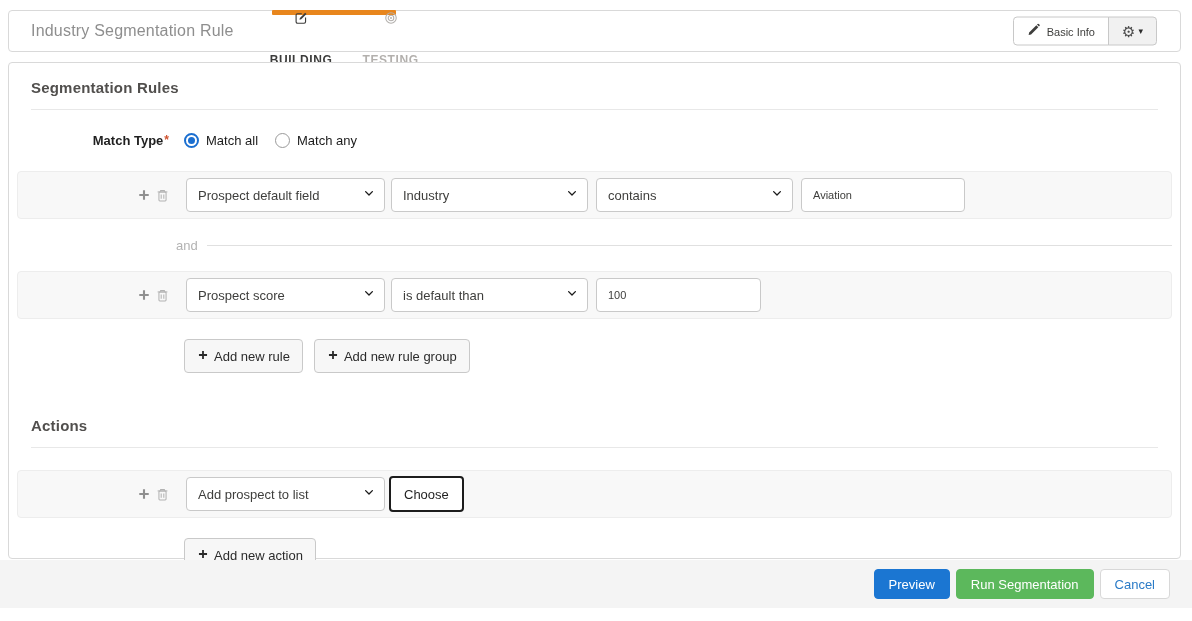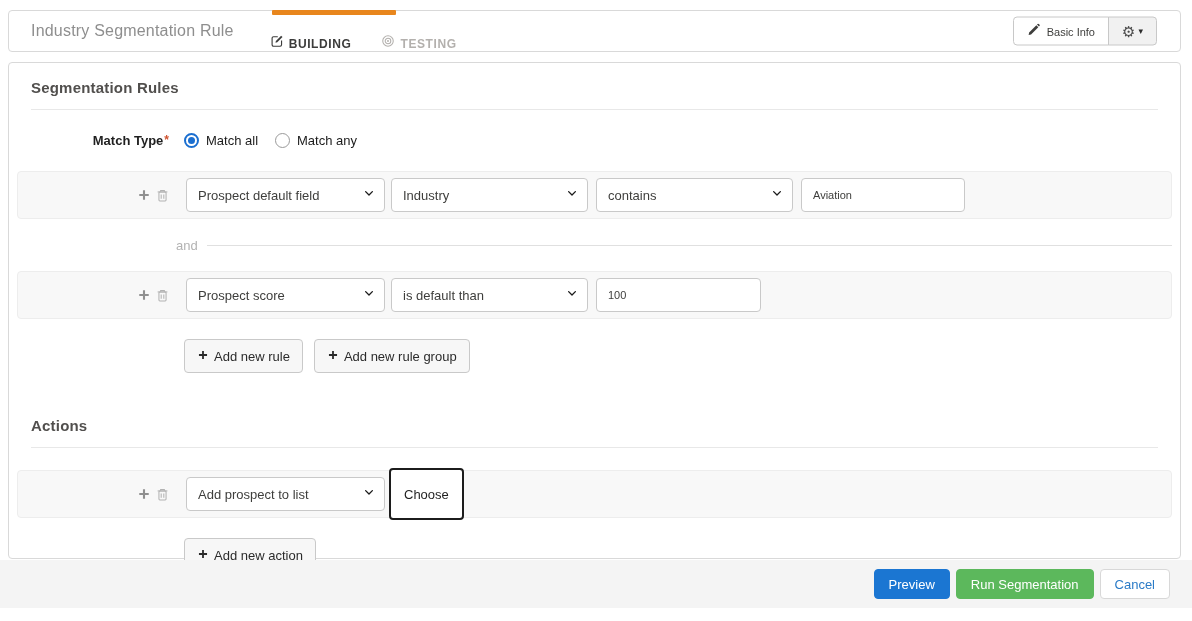--- a/index.html
+++ b/index.html
@@ -14,22 +14,22 @@
   .page{position:relative;width:1192px;height:621px;background:#fff;overflow:hidden;}
 
   
   .header-card{
     position:absolute;left:8px;top:10px;width:1173px;height:42px;
     background:#fff;border:1px solid #d9d9d9;border-radius:4px;
     display:flex;align-items:center;padding-left:22px;
   }
   .page-title{font-size:16px;color:#8e8e8e;font-weight:400;letter-spacing:.2px;}
   .tabs{display:flex;align-items:center;margin-left:36px;gap:30px;height:100%;}
-  .tab{display:flex;align-items:flex-end;gap:5px;font-size:12px;font-weight:bold;
-       letter-spacing:.6px;cursor:pointer;height:100%;position:relative;}
+  .tab{display:flex;align-items:center;gap:25px;font-size:12px;font-weight:bold;
+       letter-spacing:.6px;cursor:pointer;height:100%;position:relative;flex-direction:column;}
   .tab.active{color:#3c3c3b;}
   .tab.inactive{color:#b3b0ad;}
   .tab-indicator{
     position:absolute;left:263px;top:-1px;width:124px;height:5px;
     background:var(--accent-orange);border-radius:1px;
   }
   .header-right{position:absolute;right:23px;top:50%;transform:translateY(-50%);display:flex;}
   .btn-basic-info{
     height:29px;padding:0 13px;background:#fff;border:1px solid #c8c8c8;
     border-radius:4px 0 0 4px;display:flex;align-items:center;gap:7px;
@@ -100,21 +100,21 @@
   .actions-heading{margin-top:44px;}
   .input-group{
     display:flex;align-items:center;width:281px;height:34px;background:#fff;
     border:1px solid #c9c9c9;border-radius:4px;overflow:hidden;
   }
   .input-addon{width:28px;height:100%;background:#ebebeb;border-right:1px solid #e0e0e0;
     display:flex;align-items:center;justify-content:center;flex:none;}
   .addon-inner{width:13px;height:13px;background:#f8f8f8;border-radius:2px;}
   .input-group .text-input{border:none;height:100%;flex:1;border-radius:0;}
   .btn-choose{
-    height:52px;margin-left:-2px;padding:0 13px;background:#fff;border:2px solid #1c1c1c;
+    height:36px;margin-left:-2px;padding:0 13px;background:#fff;border:2px solid #1c1c1c;
     border-radius:4px;font-size:13px;color:#1f1f1f;cursor:pointer;position:relative;z-index:1;
     font-family:inherit;
   }
 
   
   .footer-bar{
     position:absolute;left:0;top:560px;width:1192px;height:48px;background:#f4f4f4;
     display:flex;align-items:center;justify-content:flex-end;gap:6px;padding-right:22px;
   }
   .btn-footer{height:30px;padding:0 14px;border-radius:4px;font-size:13px;cursor:pointer;

